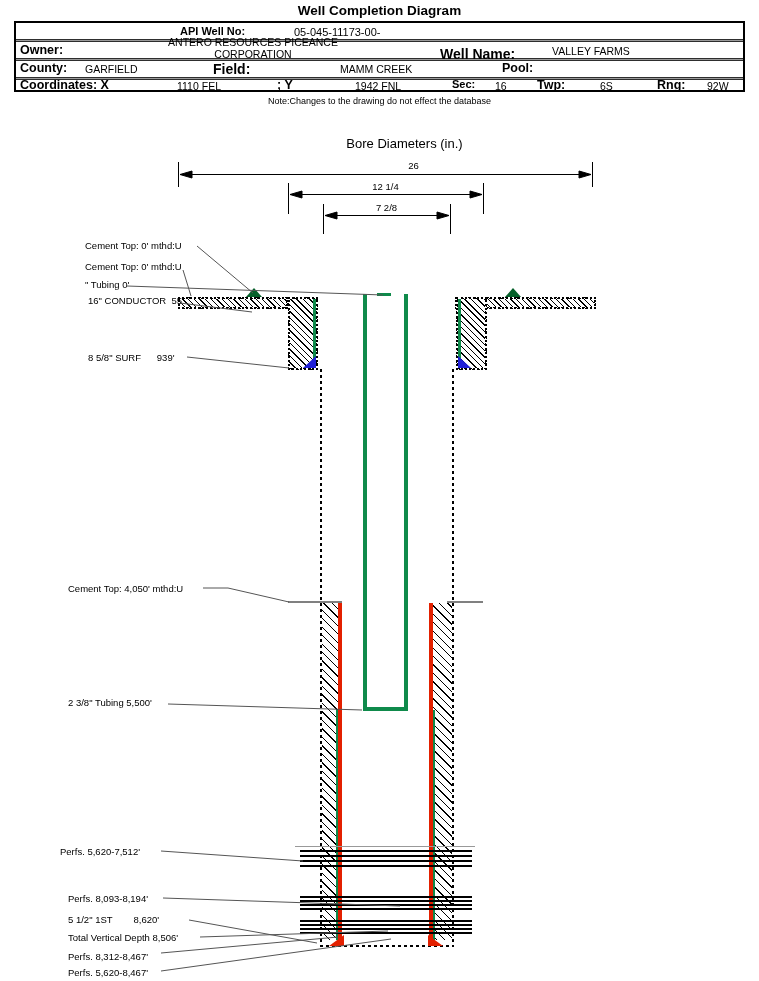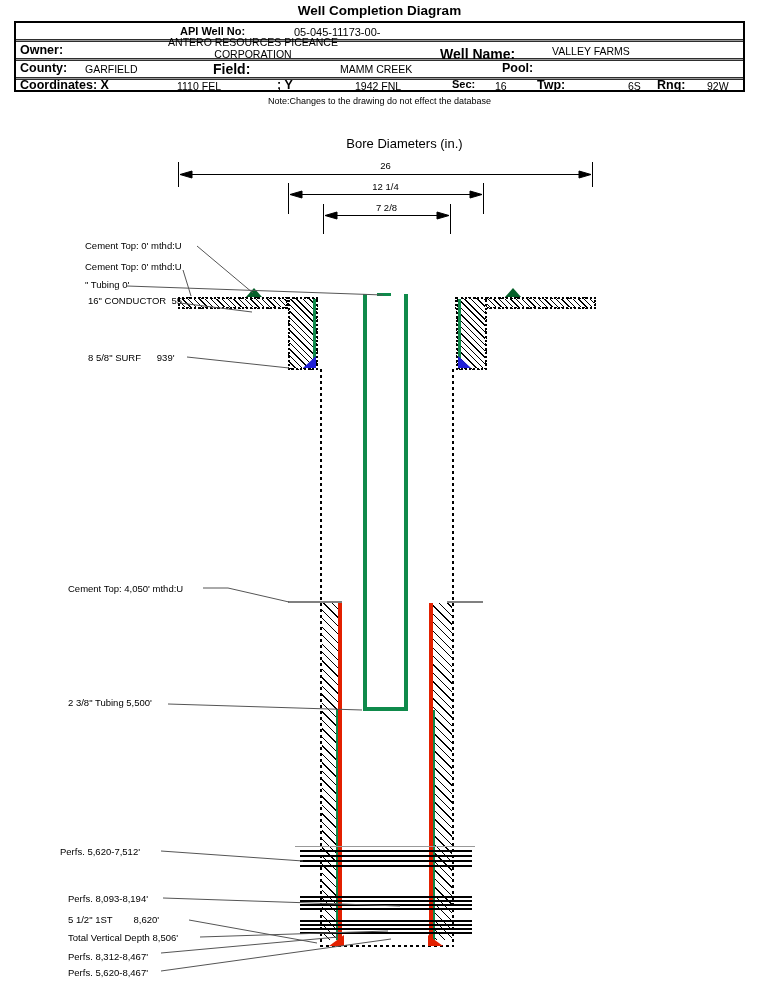--- a/index.html
+++ b/index.html
@@ -63,28 +63,28 @@
 <span class="abs lbl" style="left:502px;top:61px;font-size:12.5px;">Pool:</span>
 <span class="abs val" style="left:560px;top:63px;"></span>
 
 <span class="abs lbl" style="left:20px;top:78px;font-size:12.5px;">Coordinates: X</span>
 <span class="abs val" style="left:177px;top:80px;">1110 FEL</span>
 <span class="abs lbl" style="left:277px;top:78px;font-size:12.5px;">; Y</span>
 <span class="abs val" style="left:355px;top:80px;">1942 FNL</span>
 <span class="abs lbl" style="left:452px;top:78px;font-size:11px;">Sec:</span>
 <span class="abs val" style="left:495px;top:80px;">16</span>
 <span class="abs lbl" style="left:537px;top:78px;font-size:12.5px;">Twp:</span>
-<span class="abs val" style="left:600px;top:80px;margin-left:28px;">6S</span>
+<span class="abs val" style="left:600px;top:80px;">6S</span>
 <span class="abs lbl" style="left:657px;top:78px;font-size:12.5px;">Rng:</span>
 <span class="abs val" style="left:707px;top:80px;">92W</span>
 
 <div class="abs note">Note:Changes to the drawing do not effect the database</div>
 
 <div class="abs bore-title">Bore Diameters (in.)</div>
-<div class="abs dim-label" style="left:178px;top:160px;width:415px;">26</div>
+<div class="abs dim-label" style="left:178px;top:160px;width:415px;padding-left:28px;">26</div>
 <div class="abs dim-label" style="left:288px;top:181px;width:195px;">12 1/4</div>
 <div class="abs dim-label" style="left:323px;top:202px;width:127px;">7 2/8</div>
 
 <div class="abs hatch" style="left:178px;top:297px;width:110px;height:12px;background-image:repeating-linear-gradient(45deg,transparent 0 3px,#000 3px 4px);"></div>
 <div class="abs hatch" style="left:455px;top:297px;width:141px;height:12px;background-image:repeating-linear-gradient(45deg,transparent 0 3px,#000 3px 4px);"></div>
 
 <div class="abs hatch" style="left:288px;top:297px;width:30px;height:73px;">
   <div class="abs green" style="right:0;top:0;width:3px;height:100%;"></div>
   <div class="abs tri" style="right:0;bottom:0;border-bottom:12px solid var(--shoe-blue,#2020d8);border-left:13px solid transparent;"></div>
 </div>

